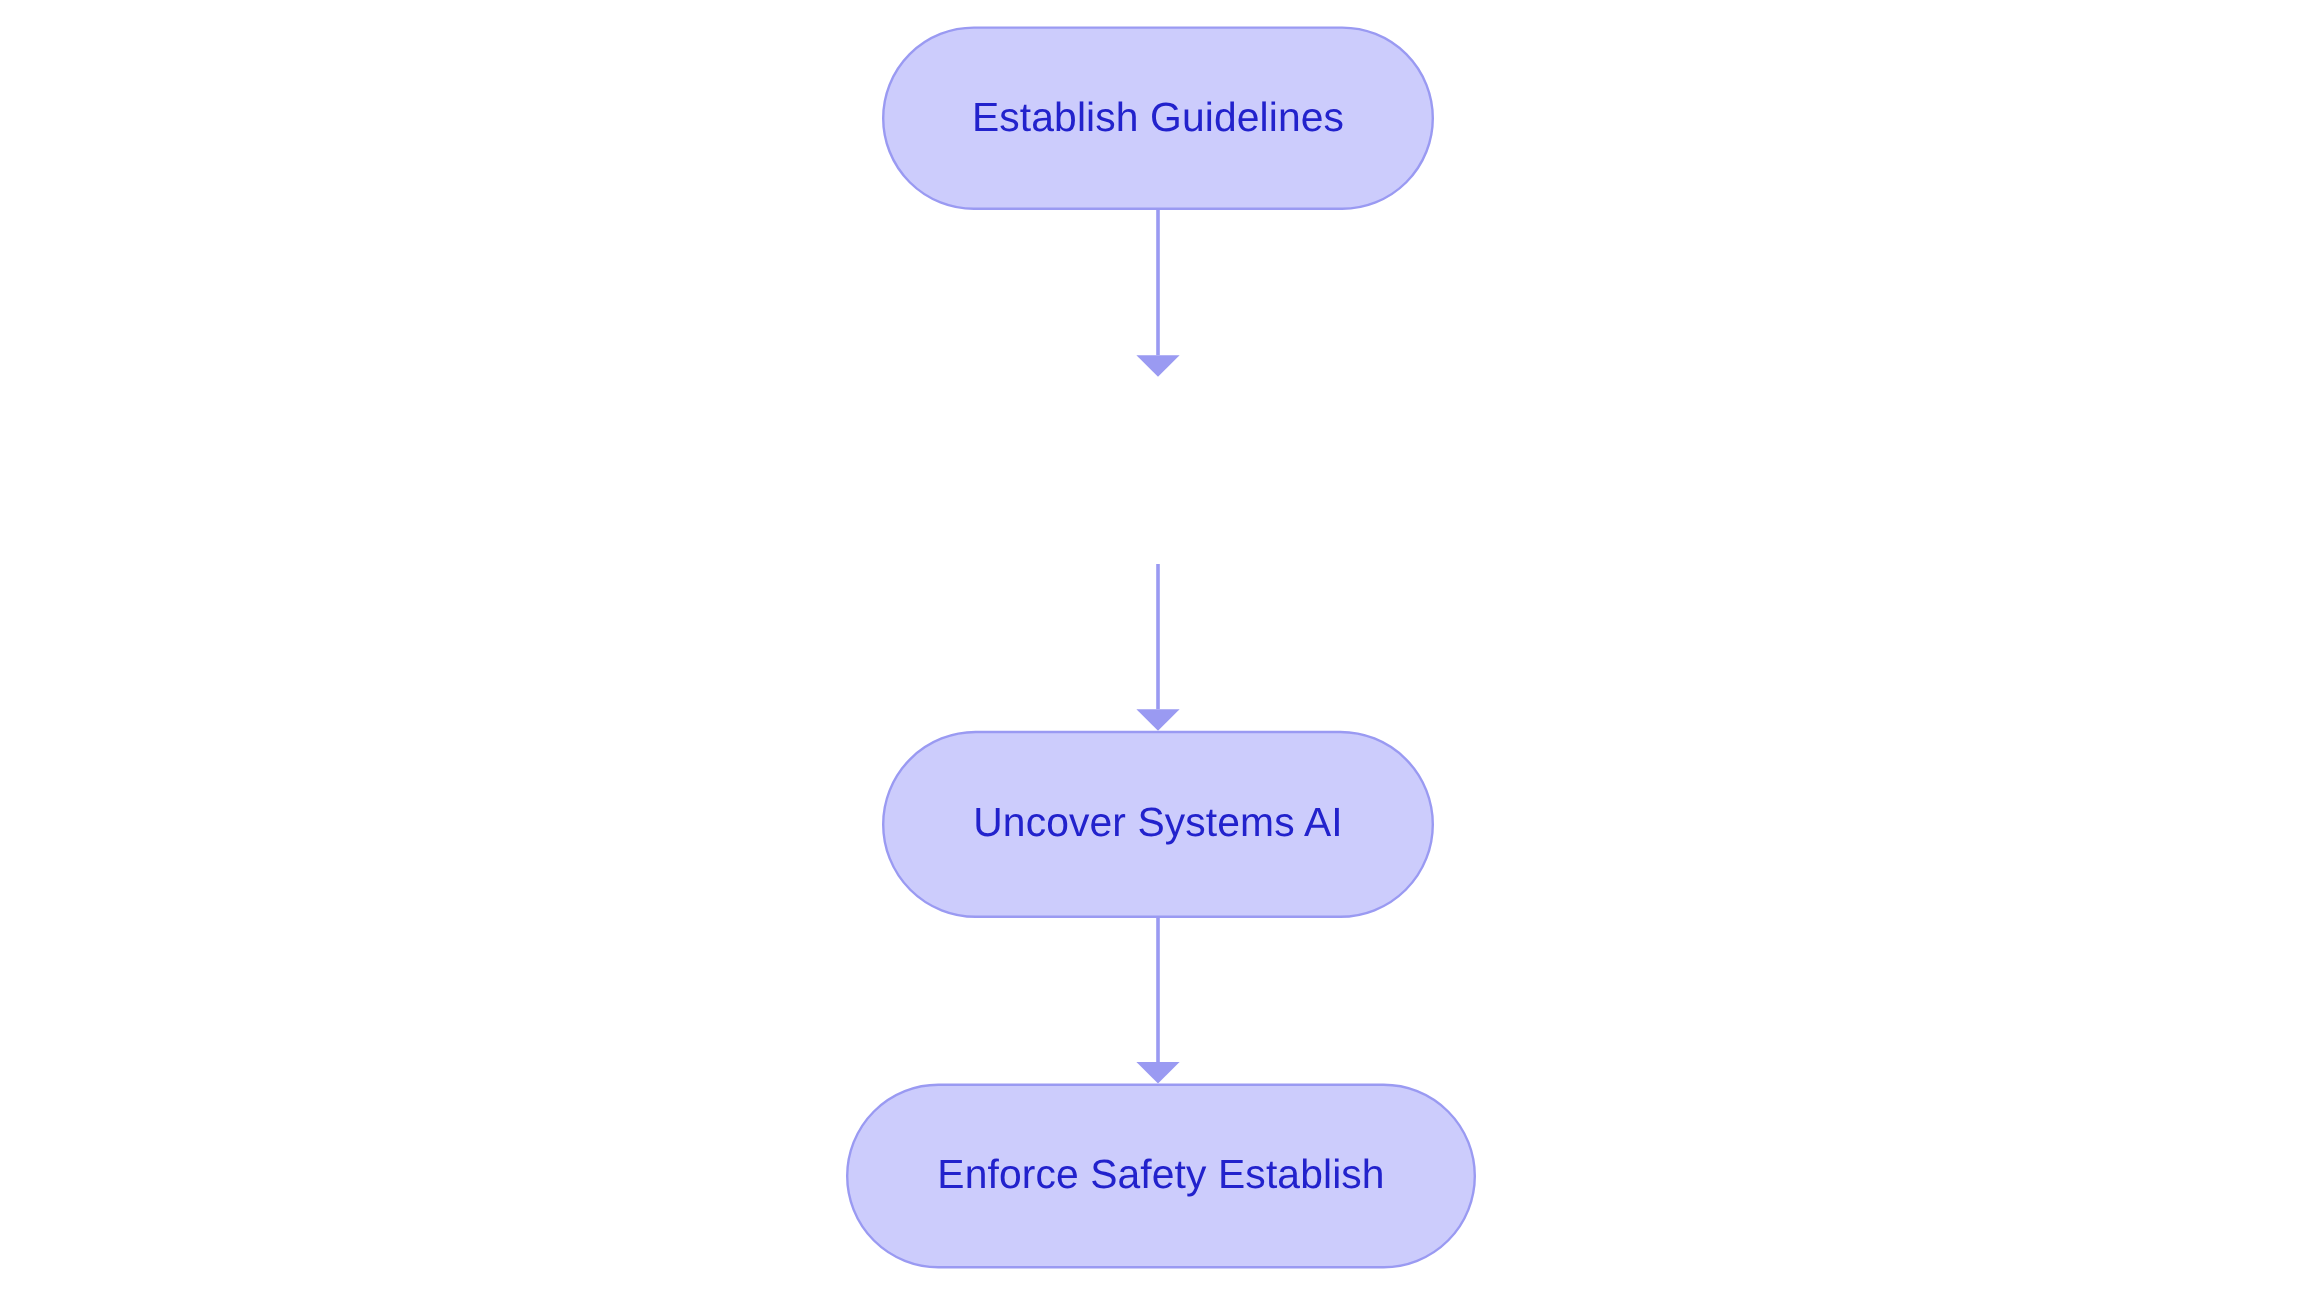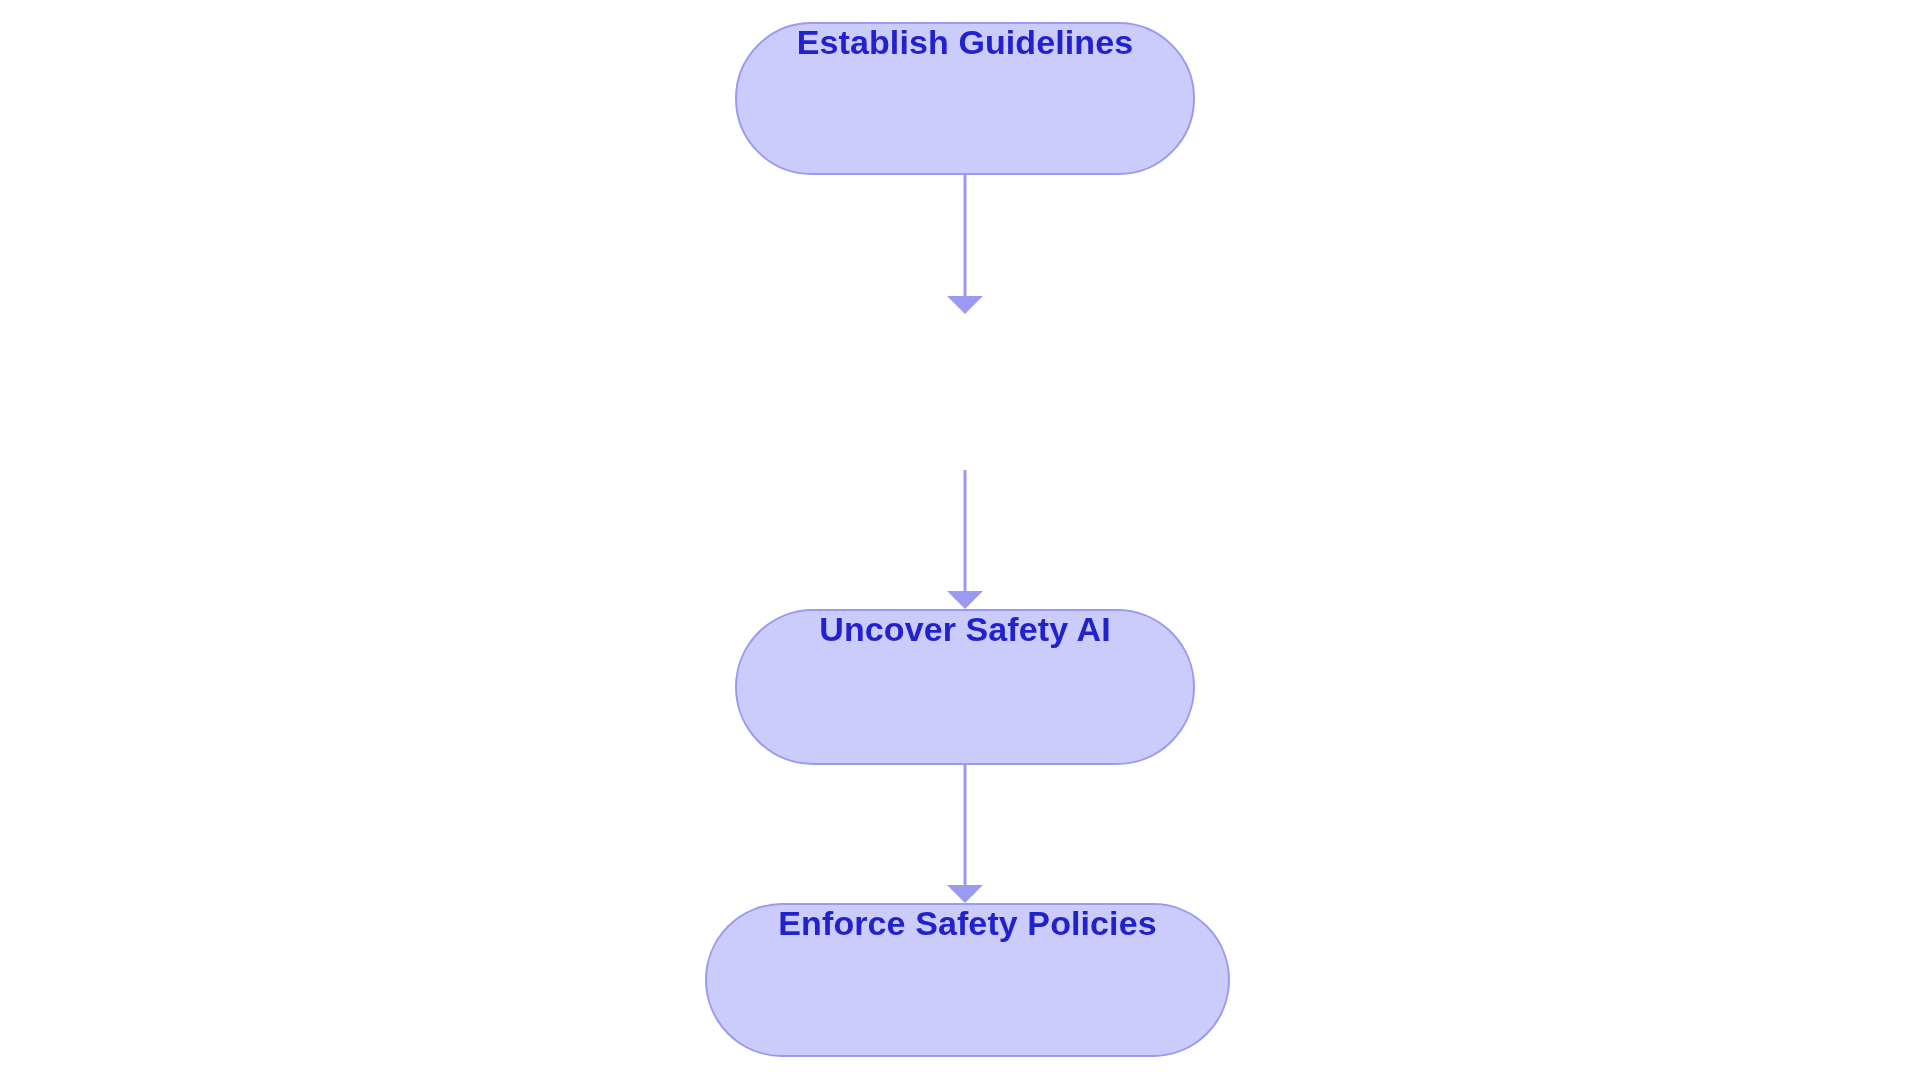--- a/index.html
+++ b/index.html
@@ -24,27 +24,28 @@
     top: 0;
     left: 0;
     width: 1920px;
     height: 1083px;
     pointer-events: none;
   }
   .flow-node {
     position: absolute;
     box-sizing: border-box;
     display: flex;
+    align-items: center;
     justify-content: center;
     background: #ccccfc;
     border: 2px solid #9a9af2;
     border-radius: 999px;
     color: #2222cc;
     font-size: 34px;
-    font-weight: 700;
+    font-weight: 400;
     letter-spacing: 0.1px;
     line-height: 1.1;
     white-space: nowrap;
     -webkit-font-smoothing: antialiased;
   }
   .node-label {
     display: block;
     padding: 0 10px;
   }
   
@@ -80,20 +81,20 @@
       <polygon points="947,885 983,885 965,903" fill="#9a9af2"></polygon>
     </g>
   </svg>
 
   <div class="flow-node" id="node-0">
     <span class="node-label">Establish Guidelines</span>
   </div>
 
 
   <div class="flow-node" id="node-2">
-    <span class="node-label">Uncover Safety AI</span>
+    <span class="node-label">Uncover Systems AI</span>
   </div>
 
   <div class="flow-node" id="node-3">
-    <span class="node-label">Enforce Safety Policies</span>
+    <span class="node-label">Enforce Safety Establish</span>
   </div>
 
 </div>
 
 </body></html>

